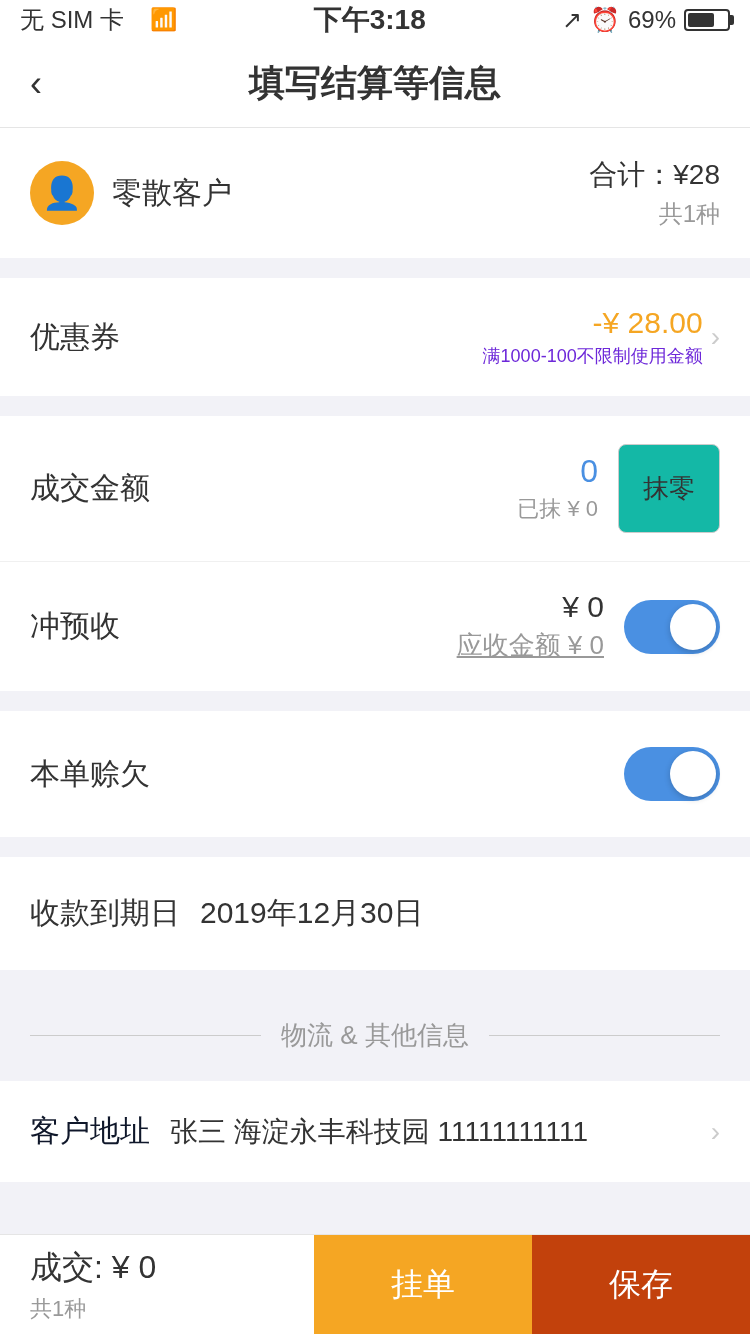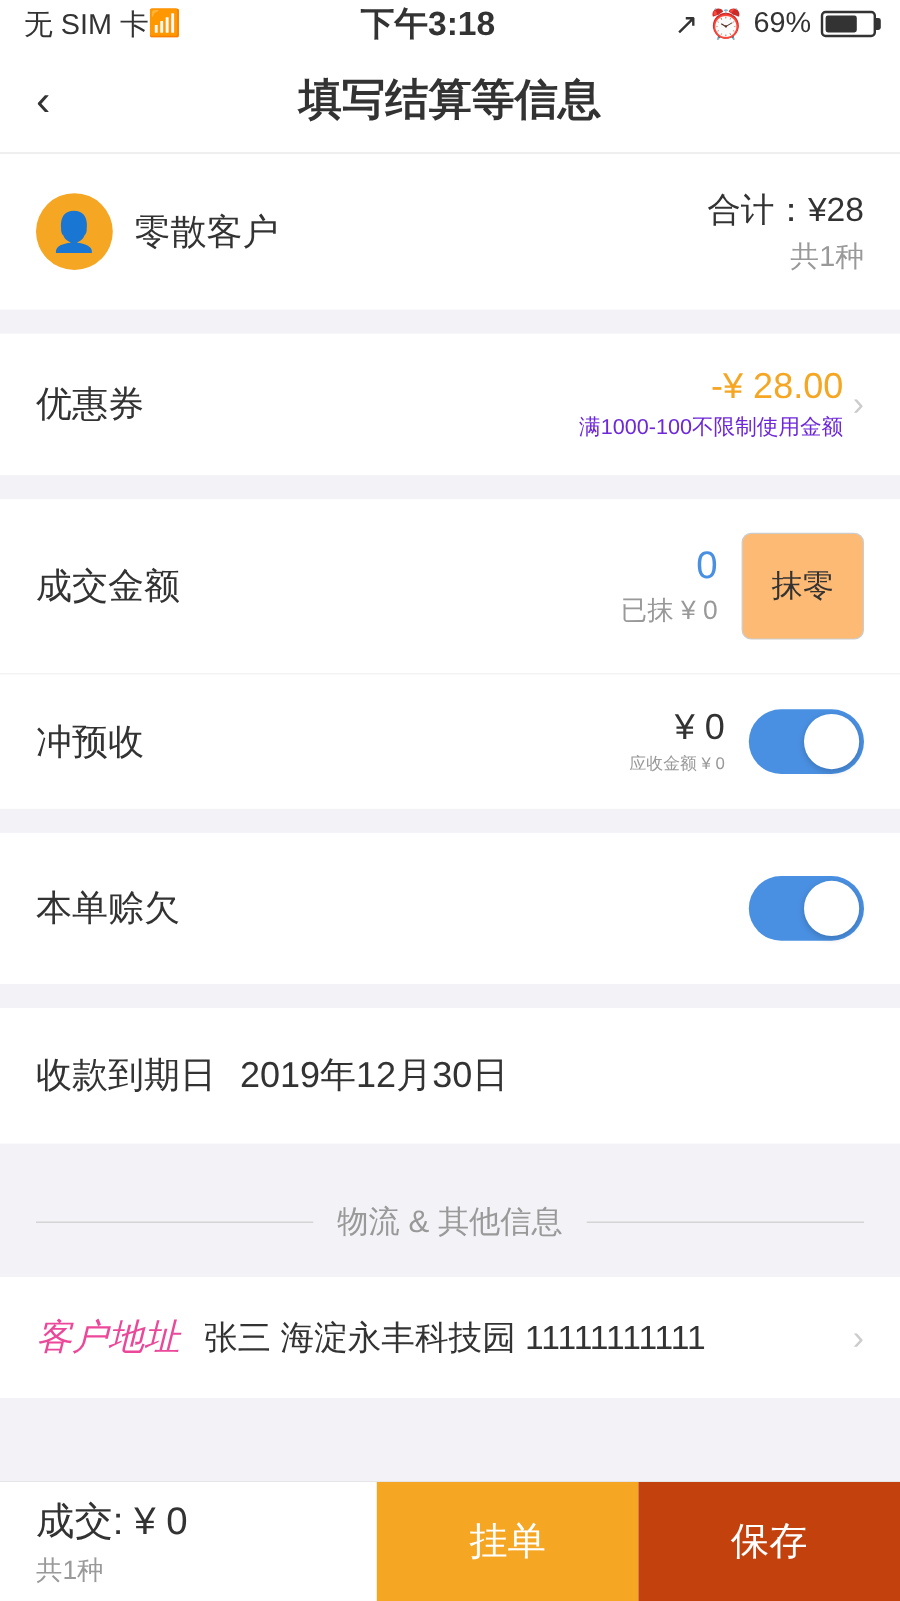--- a/index.html
+++ b/index.html
@@ -19,21 +19,21 @@
       width: 100%;
       height: 40px;
       background: #fff;
       display: flex;
       align-items: center;
       justify-content: space-between;
       padding: 0 20px;
       font-size: 24px;
       color: #333;
     }
-    .status-left { display: flex; align-items: center; gap: 0; }
+    .status-left { display: flex; align-items: center; gap: 26px; }
     .status-center { font-weight: 600; font-size: 28px; }
     .status-right { display: flex; align-items: center; gap: 8px; font-size: 24px; }
     .battery {
       width: 46px; height: 22px;
       border: 2px solid #333;
       border-radius: 4px;
       position: relative;
       display: flex; align-items: center; padding: 2px;
     }
     .battery::after {
@@ -193,21 +193,21 @@
       font-size: 22px;
       color: #999;
       margin-top: 4px;
     }
     .round-btn {
       border: 1px solid #ccc;
       border-radius: 8px;
       padding: 26px 24px;
       font-size: 26px;
       color: #333;
-      background: #fdba74;
+      background: #14b8a6;
       cursor: pointer;
     }
 
     
     .toggle {
       width: 96px;
       height: 54px;
       border-radius: 27px;
       background: #4a90e2;
       position: relative;
@@ -224,23 +224,24 @@
       right: 4px;
       box-shadow: 0 2px 6px rgba(0,0,0,0.2);
     }
 
     
     .prereceive-value {
       font-size: 30px;
       color: #333;
     }
     .prereceive-sub {
-      font-size: 14px;
+      font-size: 26px;
       color: #999;
       margin-top: 4px;
+      text-decoration: underline;
     }
 
     
     .debt-row {
       padding: 36px 30px;
       display: flex;
       align-items: center;
       justify-content: space-between;
       background: #fff;
       margin-bottom: 20px;
@@ -294,23 +295,22 @@
     .address-row {
       background: #fff;
       padding: 30px 30px;
       display: flex;
       align-items: center;
       justify-content: space-between;
       gap: 20px;
     }
     .address-label {
       font-size: 30px;
-      color: #ec4899;
+      color: #0f172a;
       flex-shrink: 0;
-      font-style: italic;
     }
     .address-value {
       font-size: 28px;
       color: #333;
       flex: 1;
     }
 
     
     .bottom-bar {
       position: fixed;

